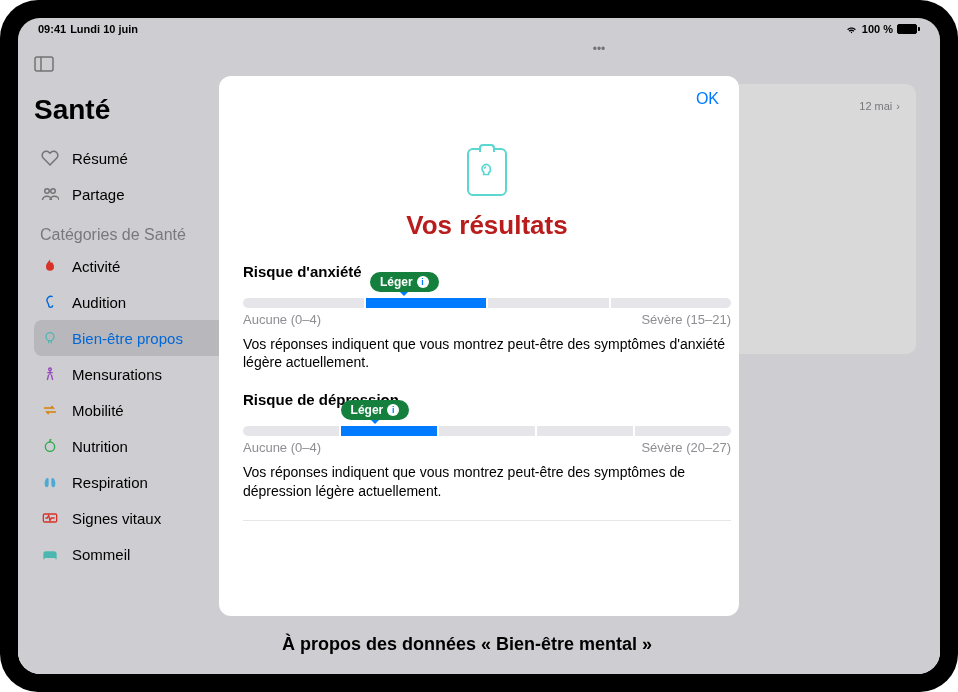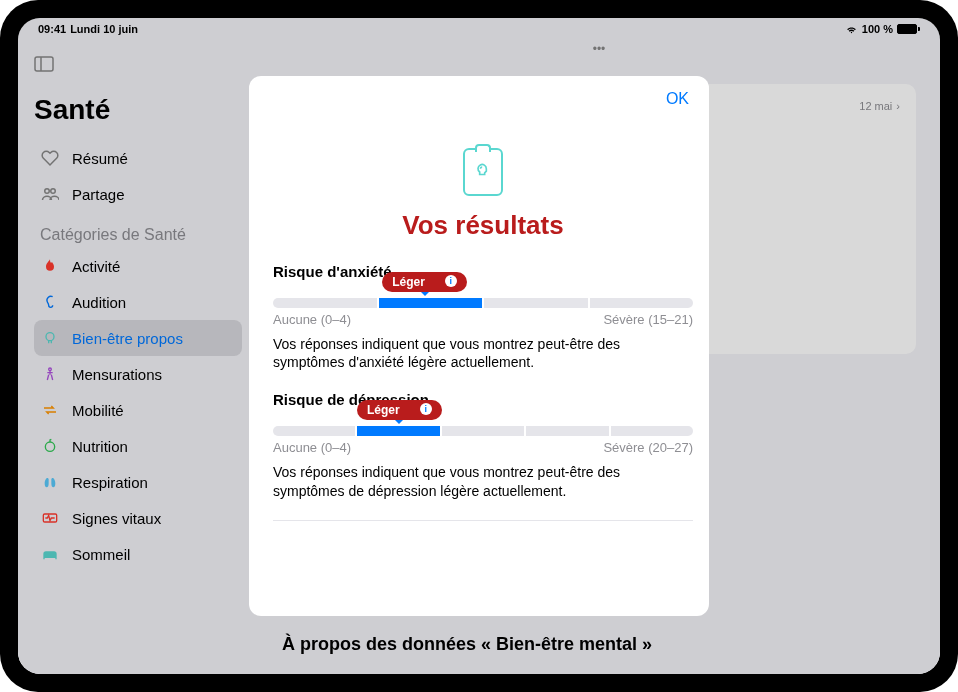--- a/index.html
+++ b/index.html
@@ -138,25 +138,25 @@
     .overlay {
       position: absolute;
       inset: 0;
       background: rgba(0,0,0,0.15);
       display: flex;
       align-items: center;
       justify-content: center;
       border-radius: 22px;
     }
     .modal {
-      width: 460px;
+      width: 520px;
       height: 540px;
       background: #fff;
       border-radius: 12px;
-      padding: 16px 16px 24px 24px;
+      padding: 16px 8px 24px 24px;
       position: relative;
       overflow: hidden;
     }
     .modal-ok {
       position: absolute;
       top: 14px;
       right: 20px;
       color: #007aff;
       font-size: 16px;
       cursor: pointer;
@@ -206,29 +206,29 @@
       color: #000;
       margin-bottom: 18px;
     }
     .gauge-wrap {
       position: relative;
       margin-bottom: 4px;
     }
     .pill {
       position: absolute;
       top: -26px;
-      background: #b91c1c;
+      background: #15803d;
       color: #fff;
       font-size: 12px;
       font-weight: 600;
       padding: 3px 10px 3px 10px;
       border-radius: 12px;
       display: flex;
-      align-items: flex-start;
-      gap: 20px;
+      align-items: center;
+      gap: 4px;
     }
     .pill::after {
       content: '';
       position: absolute;
       bottom: -4px;
       left: 50%;
       transform: translateX(-50%);
       width: 0;
       height: 0;
       border-left: 4px solid transparent;

